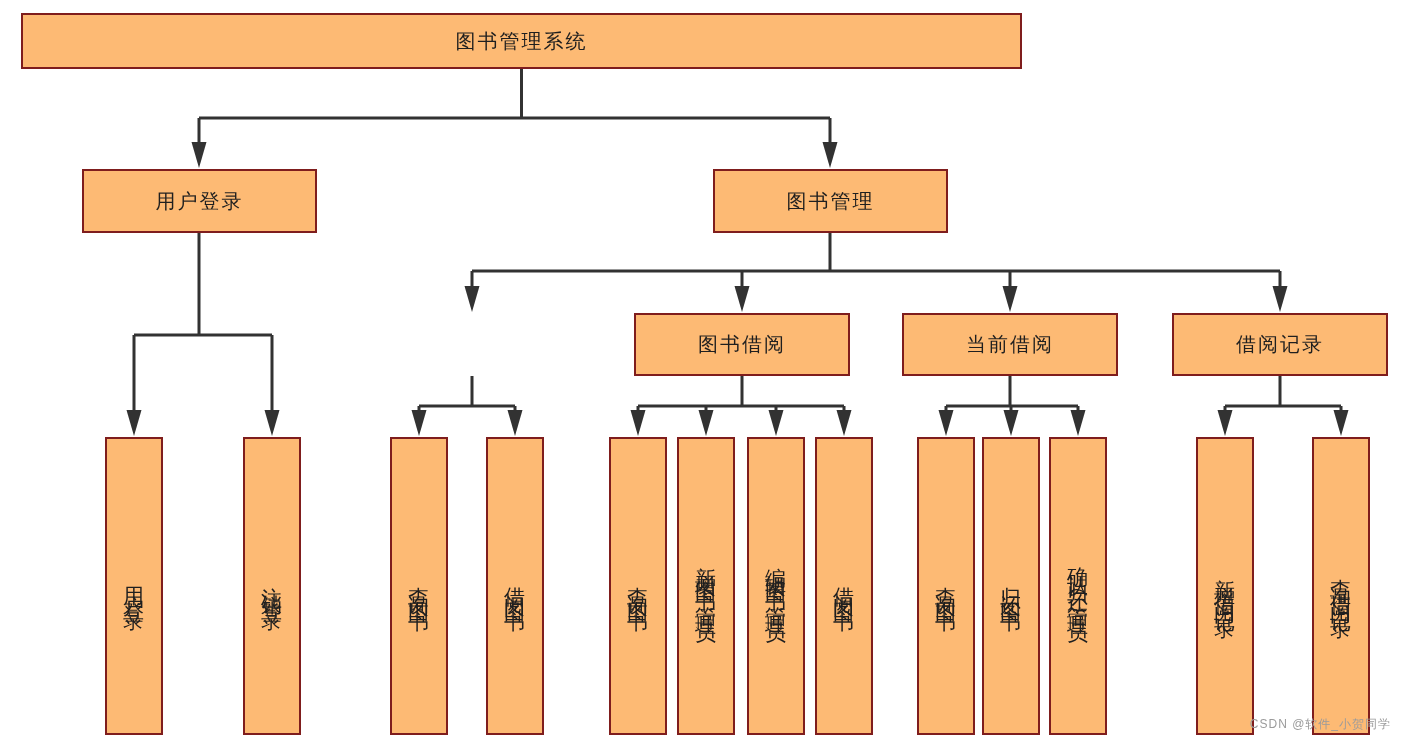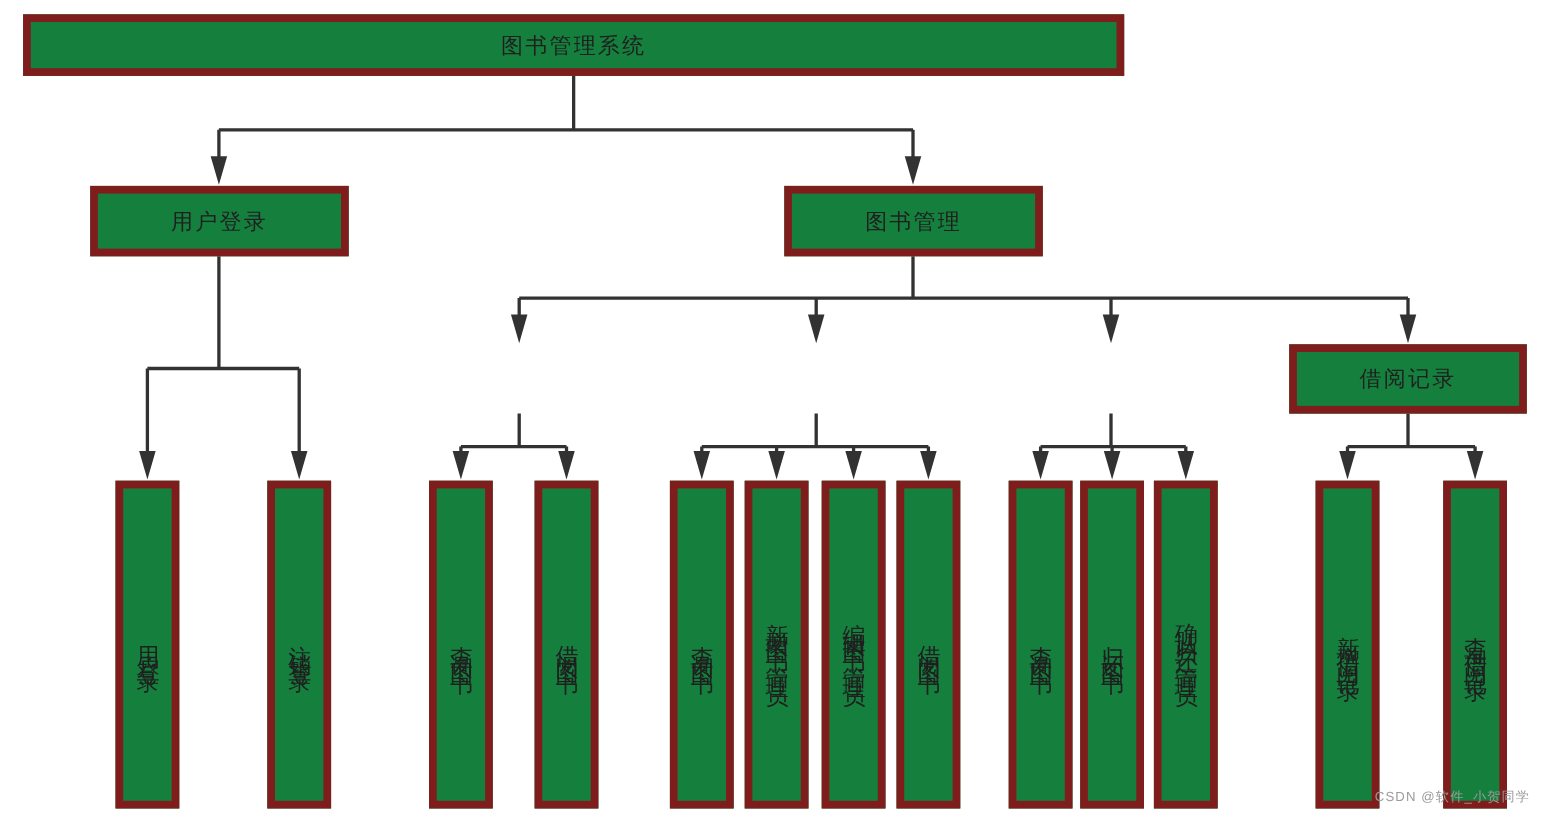--- a/index.html
+++ b/index.html
@@ -12,22 +12,22 @@
     overflow: hidden;
   }
   .connectors {
     position: absolute;
     left: 0; top: 0;
     pointer-events: none;
   }
   .box {
     position: absolute;
     box-sizing: border-box;
-    border: 7px solid #7f1d1d;
-    background: #15803d;
+    border: 2px solid #7f1d1d;
+    background: #fdba74;
     display: flex;
     align-items: center;
     justify-content: center;
     color: #1f1f1f;
   }
   .hbox {
     font-size: 20px;
     letter-spacing: 2px;
     white-space: nowrap;
   }
@@ -89,20 +89,22 @@
       <polygon points="1225,436 1217.5,410 1232.5,410"></polygon>
       <polygon points="1341,436 1333.5,410 1348.5,410"></polygon>
     </g>
   </svg>
 
   <div class="box hbox root">图书管理系统</div>
 
   <div class="box hbox" style="left:82px; top:169px; width:235px; height:64px;">用户登录</div>
   <div class="box hbox" style="left:713px; top:169px; width:235px; height:64px;">图书管理</div>
 
+  <div class="box hbox" style="left:634px; top:313px; width:216px; height:63px;">图书借阅</div>
+  <div class="box hbox" style="left:902px; top:313px; width:216px; height:63px;">当前借阅</div>
   <div class="box hbox" style="left:1172px; top:313px; width:216px; height:63px;">借阅记录</div>
 
   <div class="box vbox" style="left:105px;">用户登录</div>
   <div class="box vbox" style="left:243px;">注销登录</div>
 
   <div class="box vbox" style="left:390px;">查询图书</div>
   <div class="box vbox" style="left:486px;">借阅图书</div>
 
   <div class="box vbox" style="left:609px;">查询图书</div>
   <div class="box vbox" style="left:677px;">新增图书（管理员）</div>

